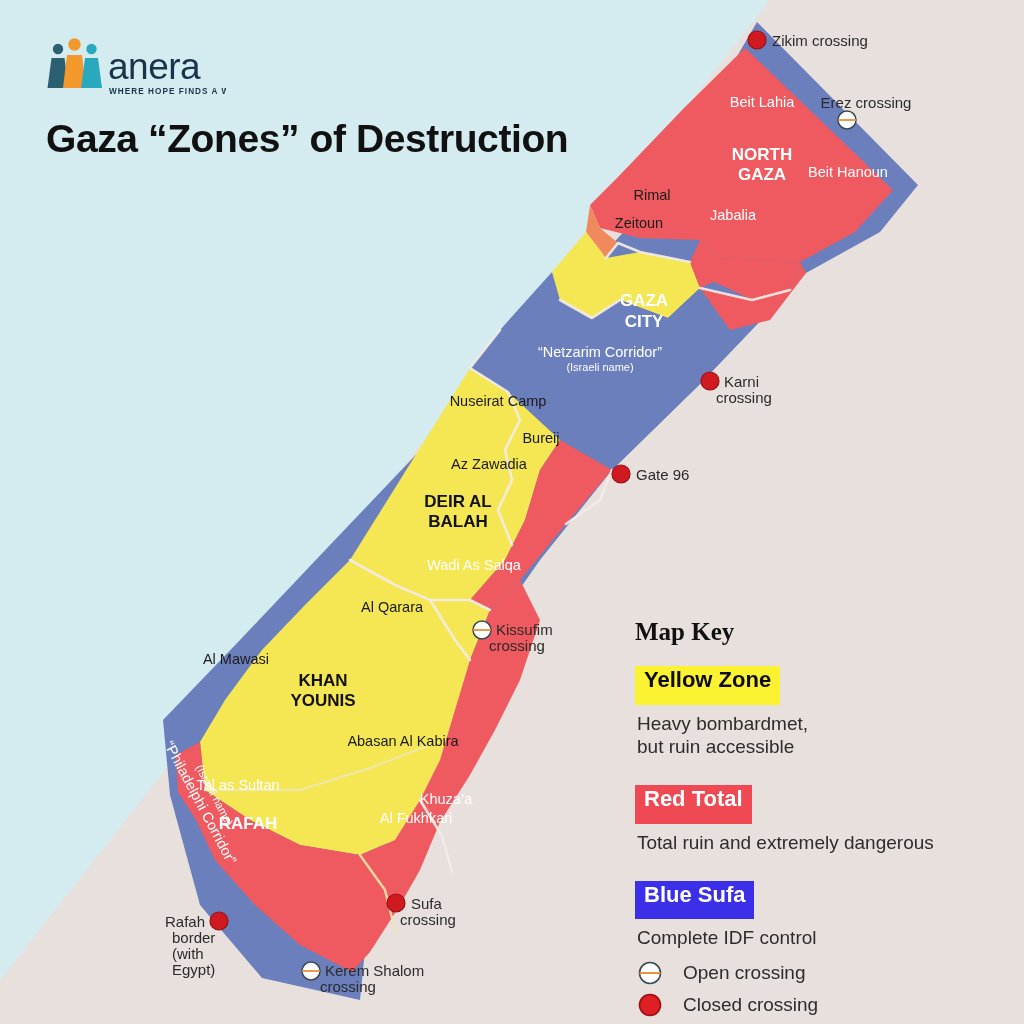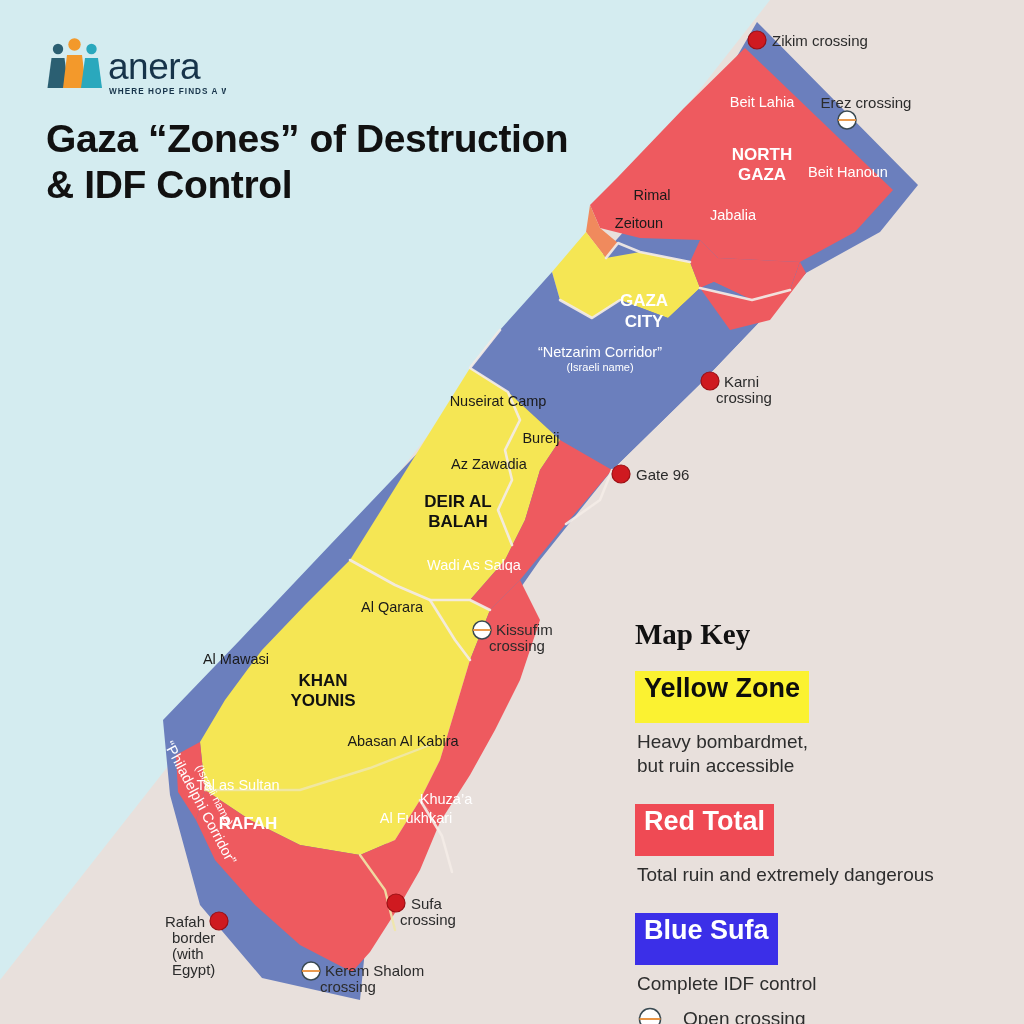--- a/index.html
+++ b/index.html
@@ -34,22 +34,22 @@
   .m-city-w{font-family:"Liberation Sans",sans-serif;font-weight:400;font-size:14.5px;fill:#ffffff;}
   .m-city-d{font-family:"Liberation Sans",sans-serif;font-weight:400;font-size:14.5px;fill:#1a1a1a;}
   .m-corr{font-family:"Liberation Sans",sans-serif;font-weight:400;font-size:14.5px;fill:#ffffff;}
   .m-corr-sub{font-family:"Liberation Sans",sans-serif;font-weight:400;font-size:11px;fill:#ffffff;}
   .m-cross{font-family:"Liberation Sans",sans-serif;font-weight:400;font-size:15px;fill:#2b2b2b;}
   .road{stroke:#f3ece6;stroke-width:2.6;fill:none;stroke-linecap:round;stroke-linejoin:round;opacity:.92;}
   .roadY{stroke:#efe7a8;stroke-width:2.4;fill:none;stroke-linecap:round;opacity:.9;}
 
   
   .key{position:absolute;left:635px;top:618px;width:370px;}
-  .key-title{font-family:"Liberation Serif","DejaVu Serif",serif;font-weight:700;font-size:29px;color:#111;margin-bottom:20px;}
-  .swatch{display:inline-block;padding:2px 9px 20px 9px;font-size:27px;font-weight:700;line-height:1.12;}
+  .key-title{font-family:"Liberation Serif","DejaVu Serif",serif;font-weight:700;font-size:25px;color:#111;margin-bottom:20px;}
+  .swatch{display:inline-block;padding:2px 9px 12px 9px;font-size:22px;font-weight:700;line-height:1.12;}
   .sw-yellow{background:#fbf231;color:#0d0d0d;}
   .sw-red{background:#ef4a54;color:#ffffff;}
   .sw-blue{background:#3b2fe8;color:#ffffff;}
   .key-desc{font-size:19px;line-height:1.25;color:#2d2d2d;margin:7px 0 26px 2px;}
   .key-desc.last{margin-bottom:10px;}
   .key-row{display:flex;align-items:center;gap:20px;margin:6px 0 0 2px;}
   .key-row-label{font-size:19px;color:#2d2d2d;}
   .ico{width:26px;height:26px;flex:0 0 26px;}
 </style>
 </head>
@@ -72,21 +72,20 @@
       <path d="M39 22 h13 l4 30 h-21 z" fill="#2aa8bd"></path>
     </g>
     <g fill="#17344a">
       <text x="62" y="43" font-family="Liberation Sans, sans-serif" font-size="37" font-weight="400" letter-spacing="-0.5">anera</text>
     </g>
     <text x="63" y="57.5" font-family="Liberation Sans, sans-serif" font-size="8.2" font-weight="700" letter-spacing="1.05" fill="#17344a">WHERE HOPE FINDS A WAY</text>
   </svg>
 
   <div class="title">
     <div>Gaza “Zones” of Destruction</div>
-    <div>&amp; IDF Control</div>
   </div>
 
   <svg id="map" viewBox="0 0 1024 1024">
 
     <path fill="#6b7fbd" stroke="none" d="M757,22 L918,185 L880,232 L806,273 L700,384 L612,470 L540,560 L470,660 L420,760
          L372,880 L360,1000 L262,978 L200,905 L170,795 L163,720 L240,640 L330,545 L430,440
          L520,345 L600,258 L672,178 L700,120 Z"></path>
 
     <path fill="#6b7fbd" opacity="0" d="M757,22 L163,720 L170,795 L700,120 Z"></path>
 

